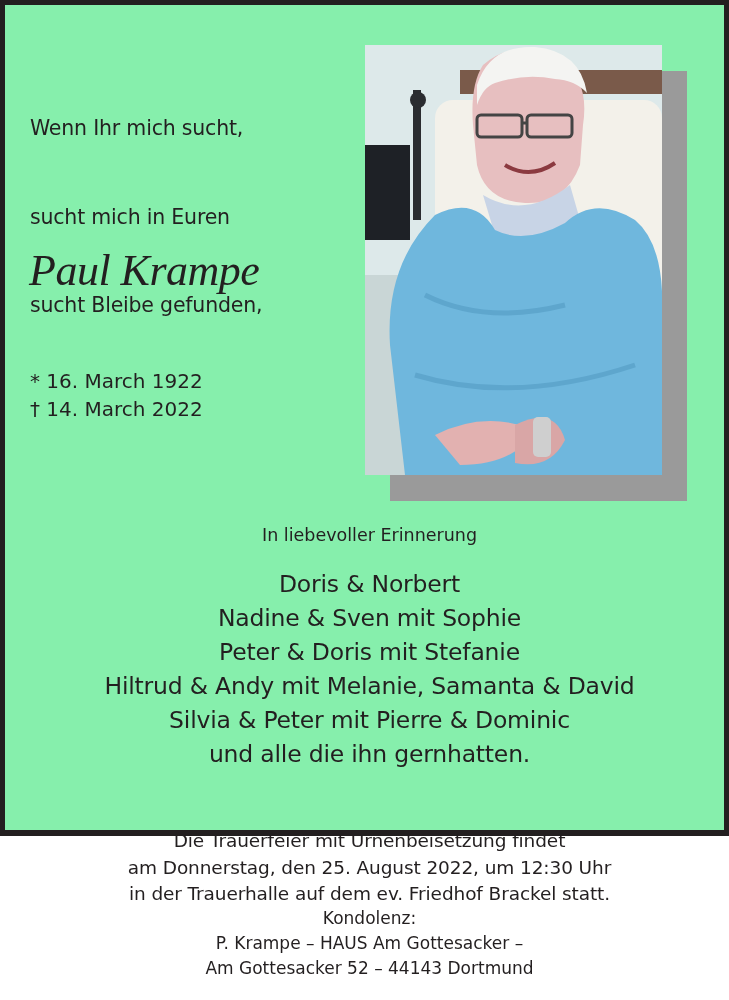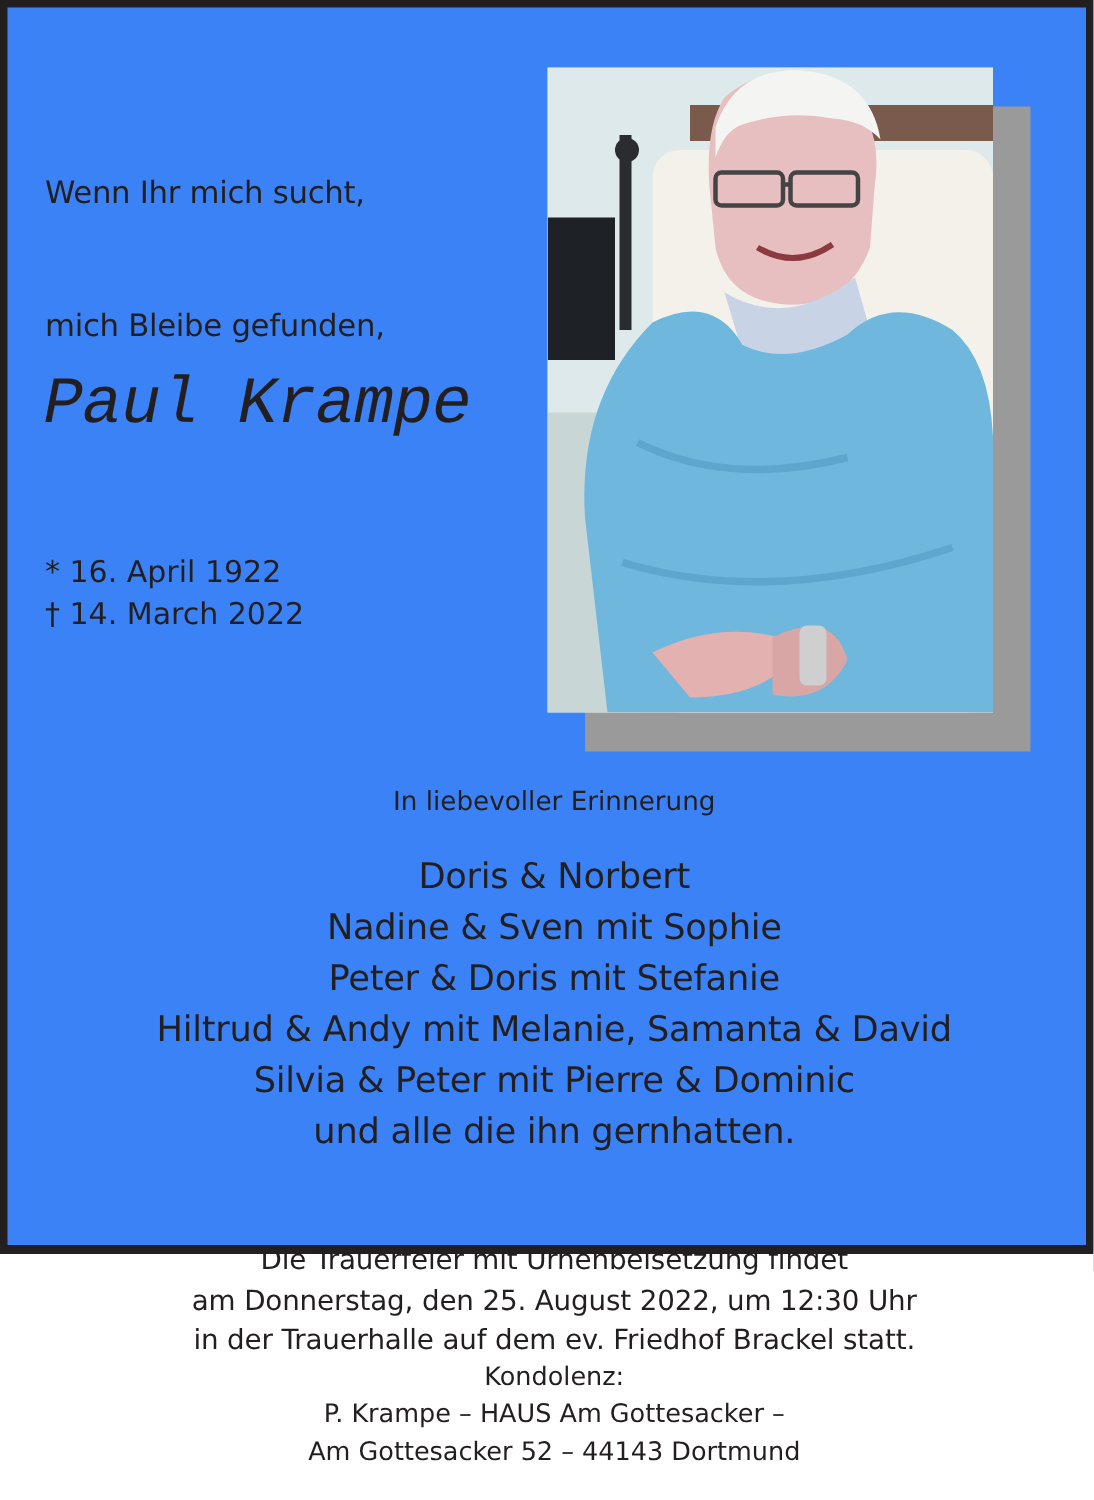--- a/index.html
+++ b/index.html
@@ -1,44 +1,45 @@
 <!DOCTYPE html>
 <html><head>
 <meta charset="utf-8">
 <style>
   html, body { margin: 0; padding: 0; background: #ffffff; }
   body { width: 729px; height: 1000px; position: relative; overflow: hidden; font-family: "DejaVu Sans", sans-serif; color: #231f20; }
-  .frame { position: absolute; left: 0; top: 0; width: 729px; height: 836px; box-sizing: border-box; border: 5px solid #231f20; border-bottom-width: 6px; background: #3b82f6; }
+  .frame { position: absolute; left: 0; top: 0; width: 729px; height: 836px; box-sizing: border-box; border: 5px solid #231f20; border-bottom-width: 6px; background: #86efac; }
   .poem { position: absolute; left: 25px; top: 50px; font-size: 20.5px; line-height: 29.5px; letter-spacing: -0.2px; white-space: pre; }
-  .name { position: absolute; left: 24px; top: 240px; font-family: Liberation Mono, monospace; font-style: italic; font-size: 44px; letter-spacing: -0.5px; }
+  .name { position: absolute; left: 24px; top: 240px; font-family: Liberation Serif, serif; font-style: italic; font-size: 44px; letter-spacing: -0.5px; }
   .dates { position: absolute; left: 25px; top: 362px; font-size: 20px; line-height: 28px; }
   .photo-shadow { position: absolute; left: 385px; top: 66px; width: 297px; height: 430px; background: #9a9a9a; }
   .photo { position: absolute; left: 360px; top: 40px; width: 297px; height: 430px; overflow: hidden; background: #dfeceb; }
   .photo svg { display: block; }
   .center { position: absolute; left: 0; width: 729px; text-align: center; }
   .memory { top: 520px; font-size: 17.5px; }
   .family { top: 562px; font-size: 23.5px; line-height: 34px; letter-spacing: -0.2px; }
   .service { top: 823px; font-size: 18.5px; line-height: 26.5px; letter-spacing: -0.1px; }
   .condolence { top: 901px; font-size: 17px; line-height: 25px; }
   .line { display: block; white-space: nowrap; }
 </style>
 </head>
 <body>
 
 <div class="frame">
 
   <div class="poem">
     <span class="line">Wenn Ihr mich sucht,</span>
-    <span class="line">mich Bleibe gefunden,</span>
+    <span class="line">sucht mich in Euren</span>
+    <span class="line">sucht Bleibe gefunden,</span>
   </div>
 
   <div class="name">Paul Krampe</div>
 
   <div class="dates">
-    <span class="line">* 16. April 1922</span>
+    <span class="line">* 16. March 1922</span>
     <span class="line">† 14. March 2022</span>
   </div>
 
   <div class="photo-shadow"></div>
   <div class="photo">
     <svg width="297" height="430" viewBox="0 0 297 430">
       <rect x="0" y="0" width="297" height="430" fill="#e3eeee"></rect>
       <rect x="0" y="0" width="297" height="230" fill="#dde9ea"></rect>
       <rect x="95" y="25" width="202" height="24" fill="#7a5a4a"></rect>
       <rect x="70" y="55" width="227" height="375" rx="18" fill="#f3f1ea"></rect>

